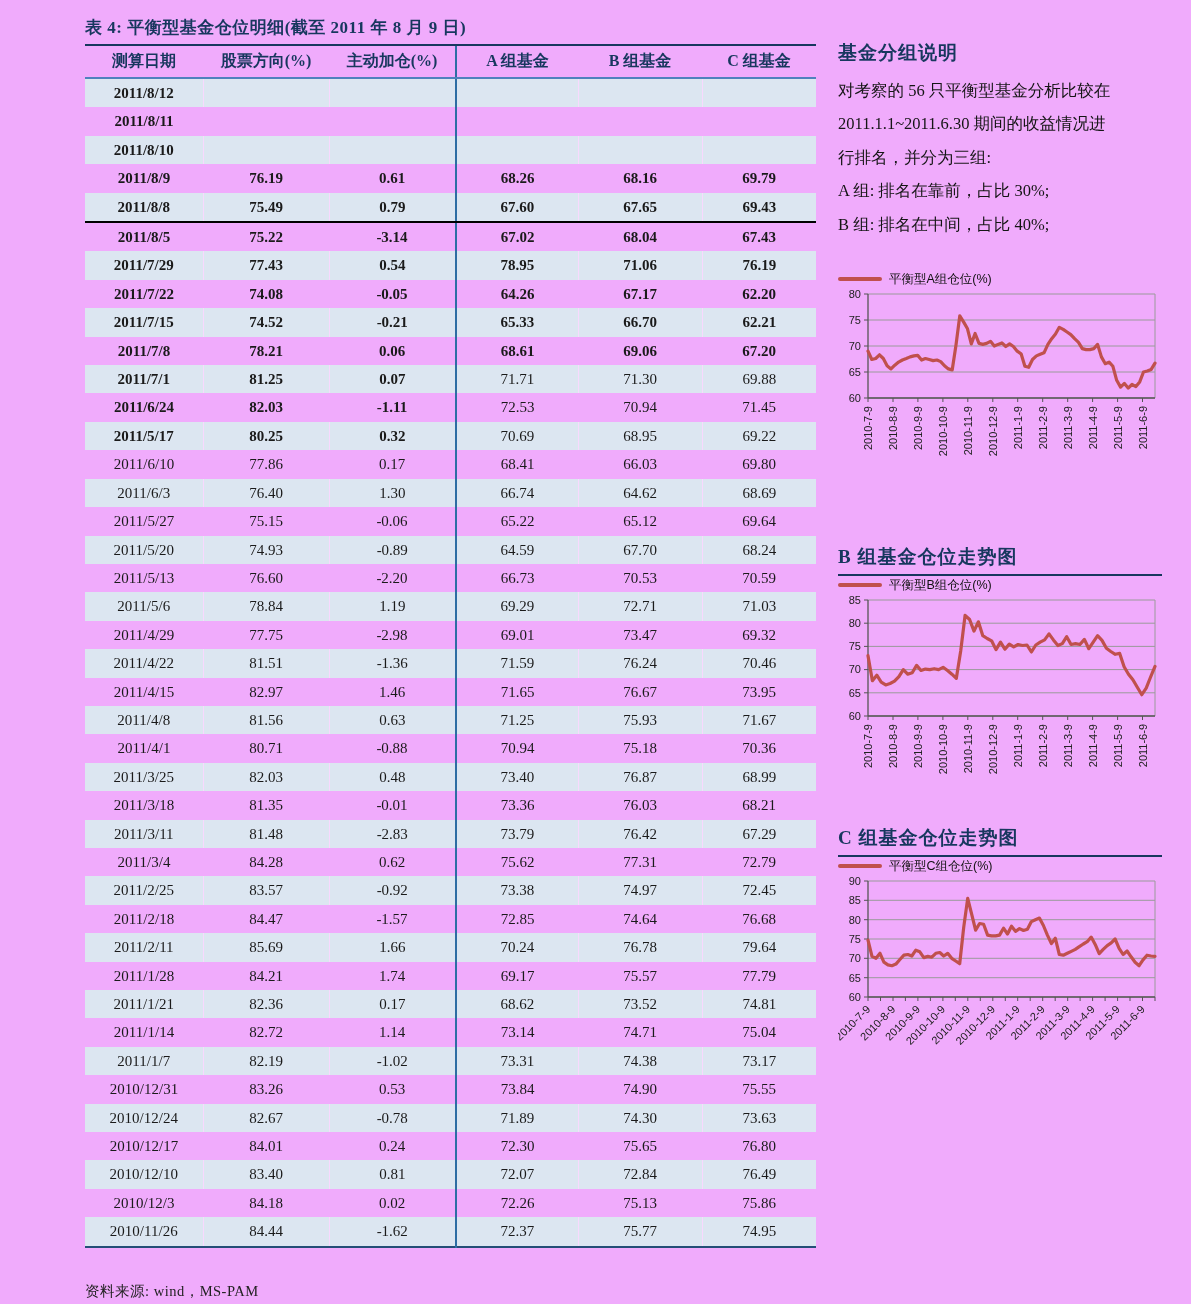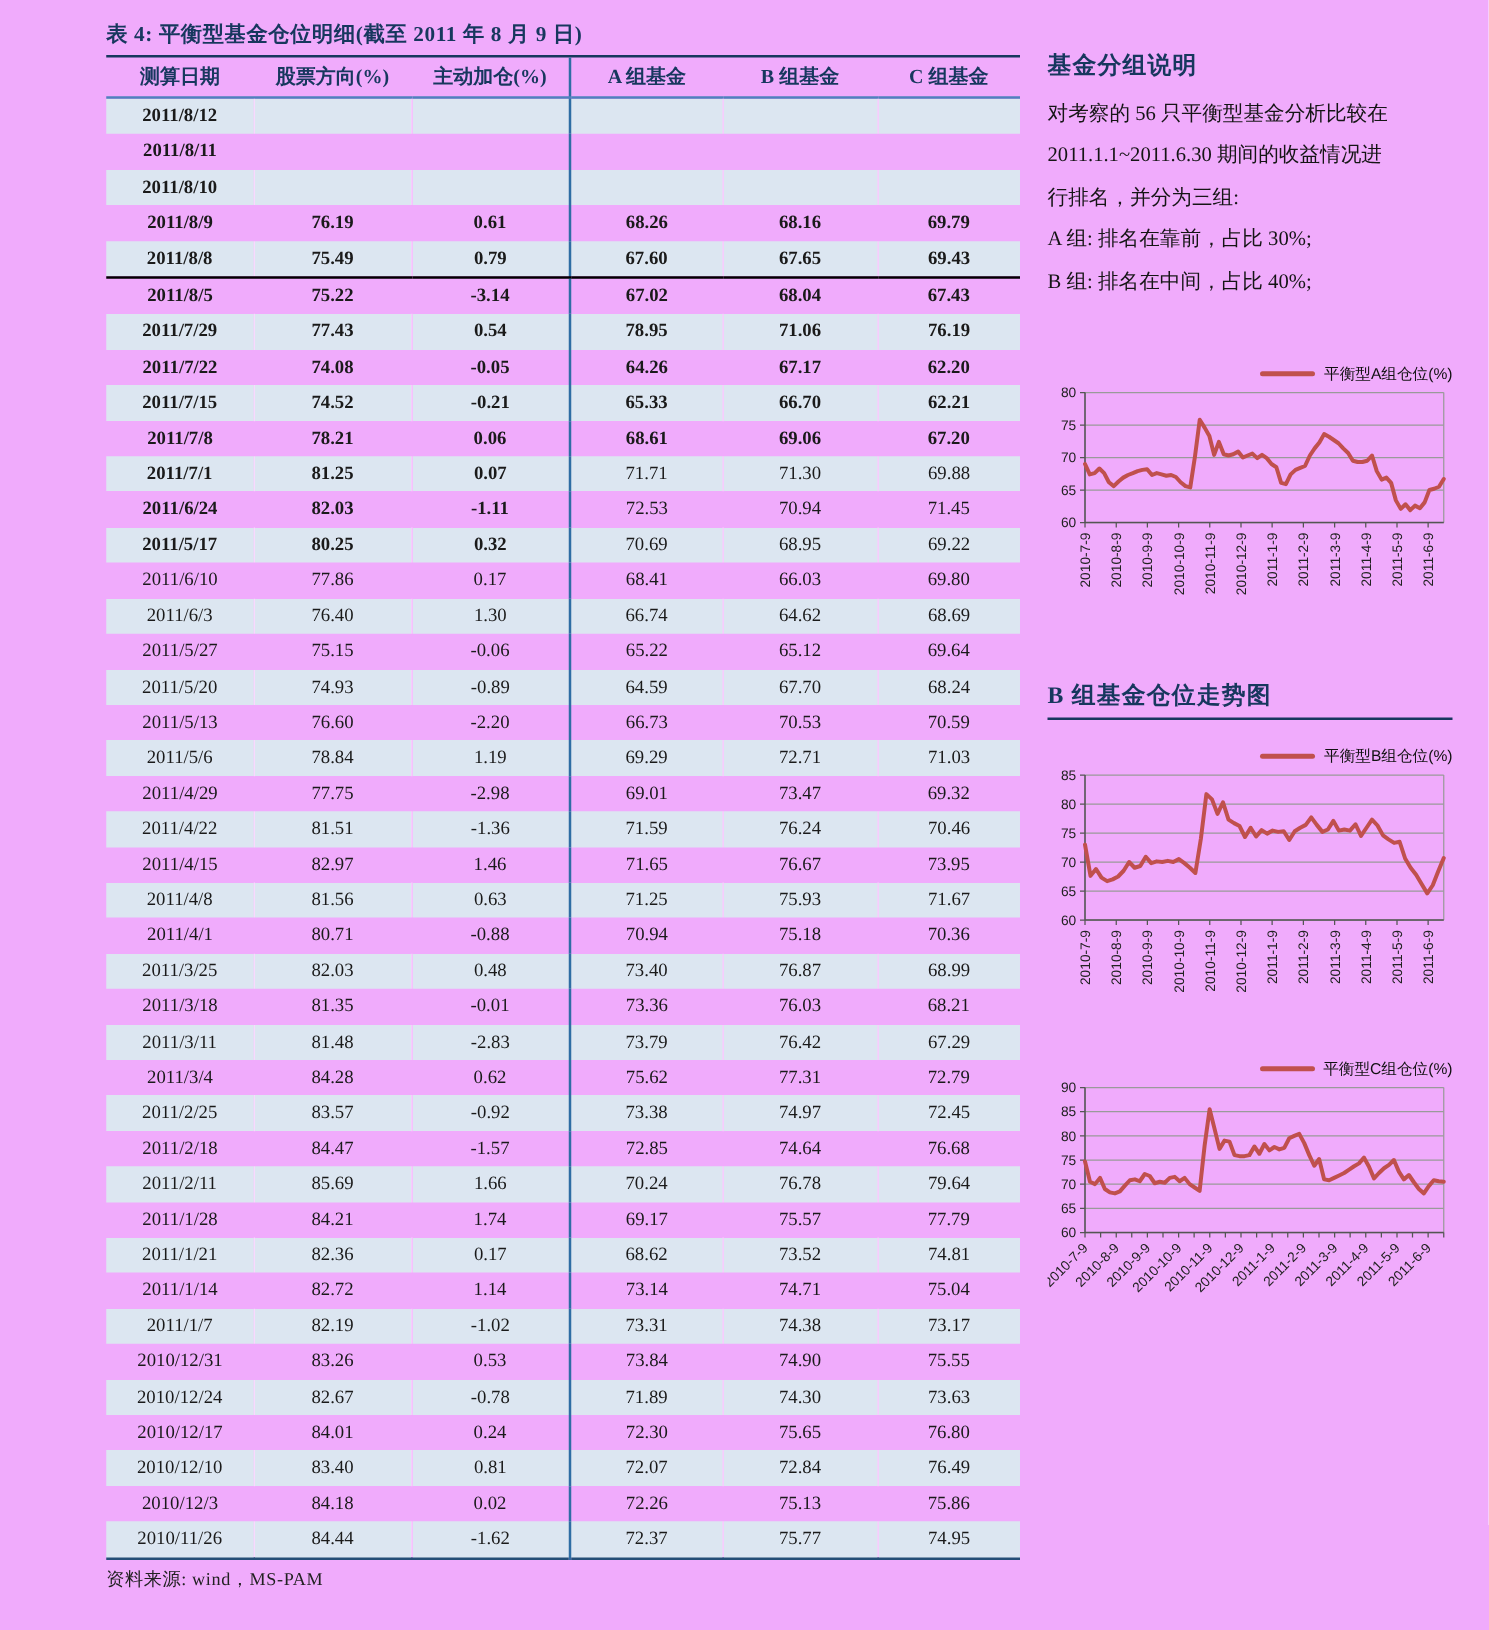--- a/index.html
+++ b/index.html
@@ -10,32 +10,32 @@
   #left{position:absolute;left:85px;top:16px;width:731px;}
   .tbl-title{color:#17375E;font-weight:bold;font-size:17px;line-height:24px;padding-bottom:4px;border-bottom:2.5px solid #17375E;letter-spacing:.5px;}
   table{width:100%;border-collapse:collapse;table-layout:fixed;border-bottom:2.5px solid #244E77;}
   th{height:31px;color:#17375E;font-weight:bold;font-size:16px;text-align:center;border-bottom:2px solid #4F81BD;padding:0;}
   td{height:28.4px;text-align:center;font-size:15px;padding:0;line-height:28.4px;white-space:nowrap;overflow:hidden;}
   tr.shaded{background:#DCE6F1;}
   tr.shaded td+td{border-left:1px solid rgba(255,255,255,.55);}
   td.b{font-weight:bold;}
   .sep{border-right:2px solid #2E6DA4 !important;}
   tr.divider td{border-bottom:2.2px solid #000;}
-  .source{margin-top:6px;font-size:14.5px;color:#222;letter-spacing:.5px;}
+  .source{margin-top:34px;font-size:14.5px;color:#222;letter-spacing:.5px;}
 
   
   #right{position:absolute;left:838px;top:40px;width:324px;}
   .sec-title{color:#17375E;font-weight:bold;font-size:19px;line-height:26px;letter-spacing:1px;}
   .notes{position:absolute;top:0;left:0;width:324px;}
   .note-line{font-size:16.5px;line-height:33.4px;color:#151515;white-space:nowrap;}
   .notes .sec-title{margin-bottom:8px;}
 
   .chart-block{position:absolute;left:0;width:324px;}
   .chart-title{color:#17375E;font-weight:bold;font-size:19px;line-height:24px;padding-bottom:5px;border-bottom:2.2px solid #17375E;letter-spacing:1px;}
-  .legend{display:flex;align-items:center;justify-content:flex-end;gap:7px;margin-top:21px;height:16px;}
+  .legend{display:flex;align-items:center;justify-content:flex-start;gap:7px;margin-top:1px;height:16px;}
   .legend-swatch{display:inline-block;width:44px;height:4px;background:#C0504D;border-radius:2px;}
   .legend-text{font-family:"Liberation Sans","DejaVu Sans",sans-serif;font-size:12.5px;color:#111;}
   svg.chart{display:block;margin-top:2px;}
   svg.chart text.ax{font-family:"Liberation Sans","DejaVu Sans",sans-serif;font-size:11px;fill:#222;}
 </style>
 </head>
 <body>
 
 <div id="canvas">
 
@@ -507,20 +507,21 @@
           <text transform="rotate(-90 258.6 129)" x="258.6" y="129" text-anchor="end" class="ax">2011-4-9</text>
           <line x1="279.6" y1="121" x2="279.6" y2="125" stroke="#555" stroke-width="1"></line>
           <text transform="rotate(-90 283.6 129)" x="283.6" y="129" text-anchor="end" class="ax">2011-5-9</text>
           <line x1="304.5" y1="121" x2="304.5" y2="125" stroke="#555" stroke-width="1"></line>
           <text transform="rotate(-90 308.5 129)" x="308.5" y="129" text-anchor="end" class="ax">2011-6-9</text>
           <polyline points="30.0,60.7 34.4,85.7 38.8,80.2 43.2,87.1 47.7,89.9 52.1,88.5 56.5,86.2 60.9,81.6 65.3,74.6 69.7,79.2 74.2,77.8 78.6,70.4 83.0,75.5 87.4,74.1 91.8,74.6 96.2,73.7 100.6,74.6 105.1,72.3 109.5,75.5 113.9,79.2 118.3,83.4 122.7,56.0 127.1,20.3 131.6,24.5 136.0,36.1 140.4,26.8 144.8,40.7 149.2,43.5 153.6,45.8 158.0,54.6 162.5,47.2 166.9,54.2 171.3,49.1 175.7,51.9 180.1,49.5 184.5,50.5 189.0,50.0 193.4,57.0 197.8,50.0 202.2,47.2 206.6,44.9 211.0,38.9 215.4,44.9 219.9,50.5 224.3,48.6 228.7,41.7 233.1,49.5 237.5,48.6 241.9,49.5 246.4,44.4 250.8,53.7 255.2,47.2 259.6,40.7 264.0,45.4 268.4,53.3 272.8,56.5 277.3,59.3 281.7,58.4 286.1,71.8 290.5,79.2 294.9,84.8 299.3,92.2 303.8,99.7 308.2,93.2 312.6,82.0 317.0,71.4" fill="none" stroke="#C0504D" stroke-width="3.2" stroke-linejoin="round" stroke-linecap="round"></polyline>
         </svg>
     </div>
 
     <div class="chart-block" style="top:786px">
+      <div class="chart-title">C 组基金仓位走势图</div>
       <div class="legend">
         <span class="legend-swatch"></span>
         <span class="legend-text">平衡型C组仓位(%)</span>
       </div>
       <svg class="chart" viewBox="0 0 322 185" width="322" height="185">
           <line x1="30" y1="121.0" x2="317" y2="121.0" stroke="#9a9a9a" stroke-width="1"></line>
           <line x1="26" y1="121.0" x2="30" y2="121.0" stroke="#555" stroke-width="1"></line>
           <text x="23" y="124.8" text-anchor="end" class="ax">60</text>
           <line x1="30" y1="101.7" x2="317" y2="101.7" stroke="#9a9a9a" stroke-width="1"></line>
           <line x1="26" y1="101.7" x2="30" y2="101.7" stroke="#555" stroke-width="1"></line>

